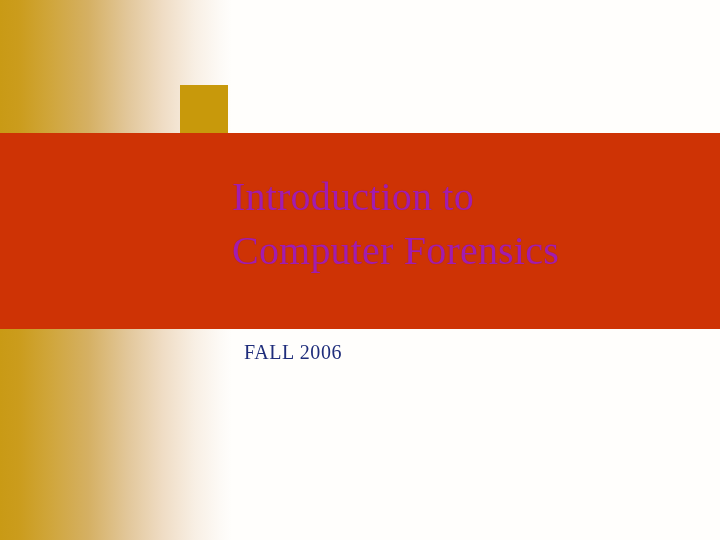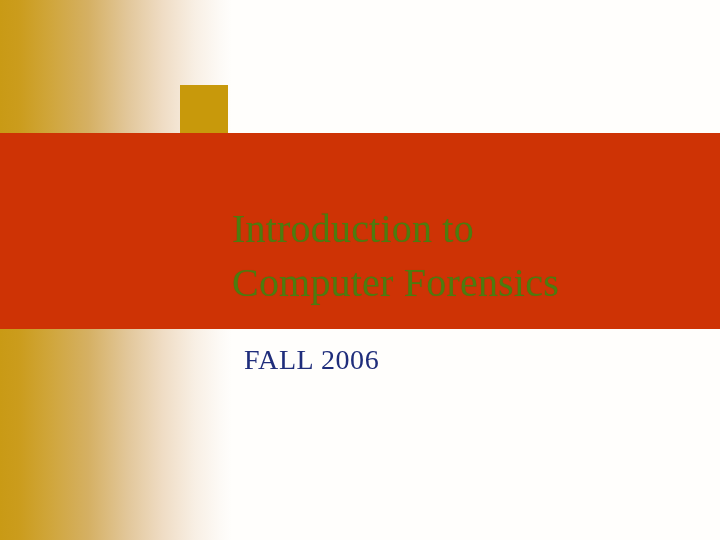--- a/index.html
+++ b/index.html
@@ -86,23 +86,23 @@
     line-height: 54px;
     letter-spacing: 0.2px;
     white-space: pre-line;
     text-shadow: 0 0 1px rgba(0,0,0,0.12);
   }
 
   
   .subtitle-text {
     position: absolute;
     left: 244px;
-    top: 342px;
+    top: 334px;
     color: #1F2D7B;
-    font-size: 28px;
+    font-size: 20px;
     line-height: 36px;
     letter-spacing: 0.6px;
   }
 </style>
 </head>
 <body>
 
 <div id="slide" style="background: rgb(255, 254, 252);">
 
   <div class="gradient-wash"></div>
@@ -114,18 +114,18 @@
       <div class="sq" style="left: 0px; top: 182px; width: 48px; height: 48px; background: rgb(206, 51, 5); opacity: 1;"></div>
       <div class="sq" style="left: 84px; top: 182px; width: 48px; height: 48px; background: rgb(200, 153, 11); opacity: 1;"></div>
       <div class="sq" style="left: 132px; top: 182px; width: 48px; height: 48px; background: rgb(204, 102, 0); opacity: 0.78;"></div>
       <div class="sq" style="left: 48px; top: 230px; width: 48px; height: 48px; background: rgb(200, 153, 11); opacity: 1;"></div>
       <div class="sq" style="left: 84px; top: 230px; width: 48px; height: 48px; background: rgb(204, 102, 0); opacity: 0.78;"></div>
       <div class="sq" style="left: 48px; top: 278px; width: 48px; height: 48px; background: rgb(204, 102, 0); opacity: 0.92;"></div>
     </div>
 
   <div class="title-band" style="background: rgb(206, 51, 5);"></div>
 
-  <div class="title-text" style="color: #4d7c0f; margin-top: 32px;">Introduction to
+  <div class="title-text" style="color: #a21caf;">Introduction to
 Computer Forensics</div>
 
   <div class="subtitle-text" style="color: rgb(31, 45, 123);">FALL 2006</div>
 
 </div>
 
 </body></html>

